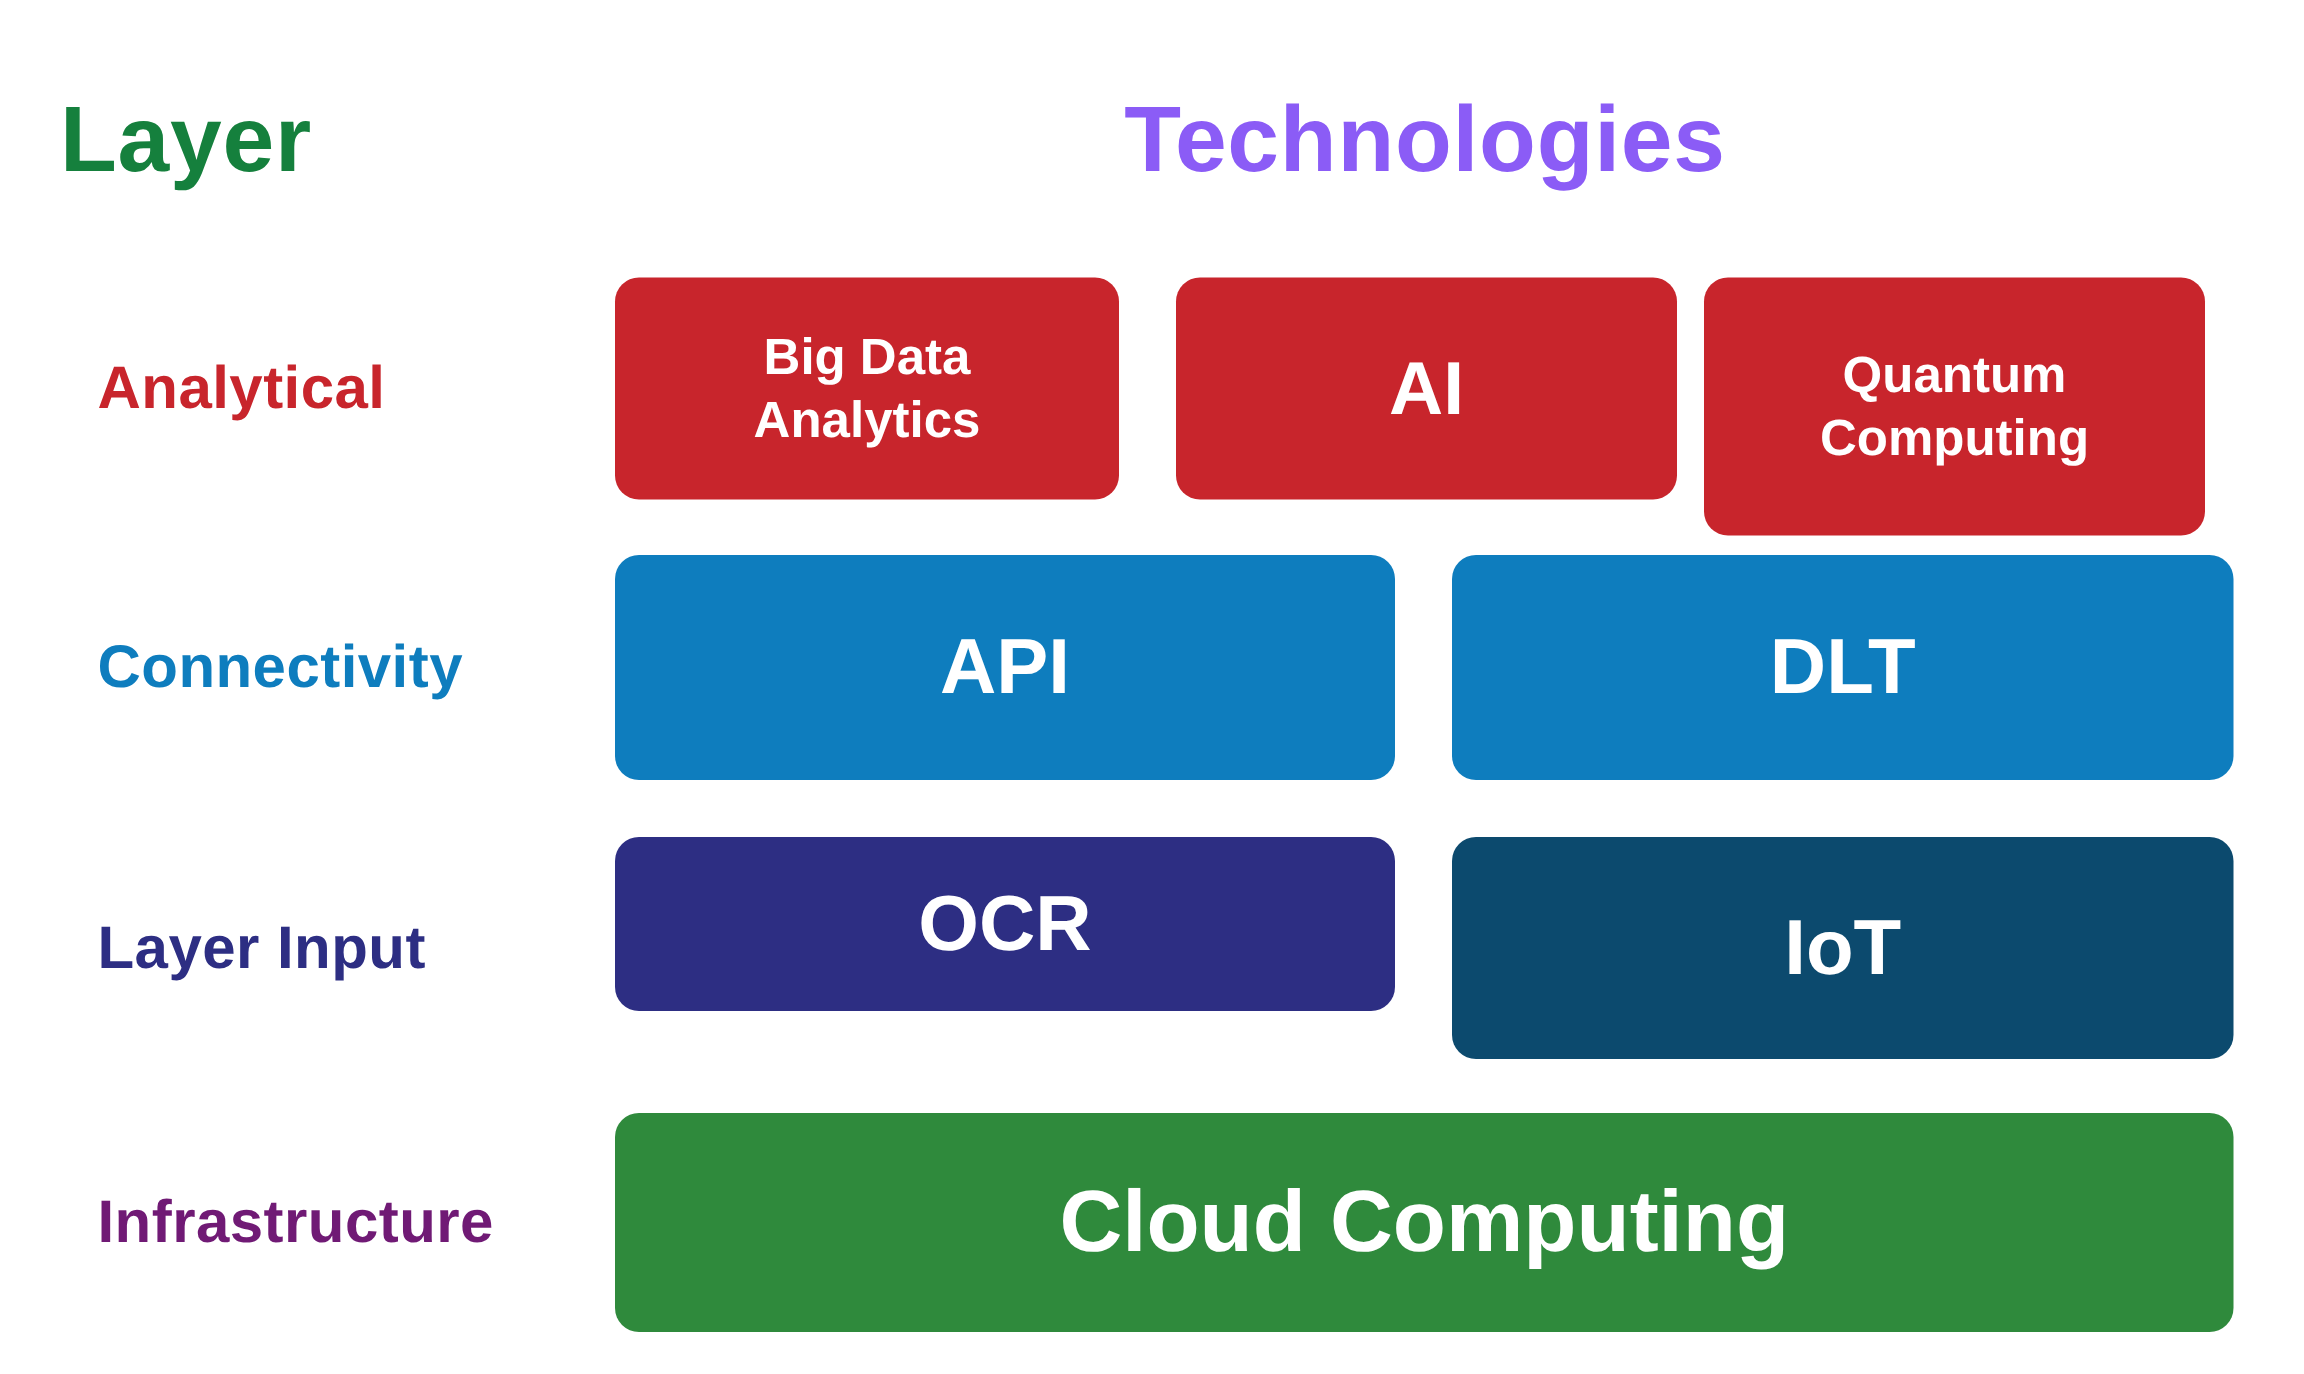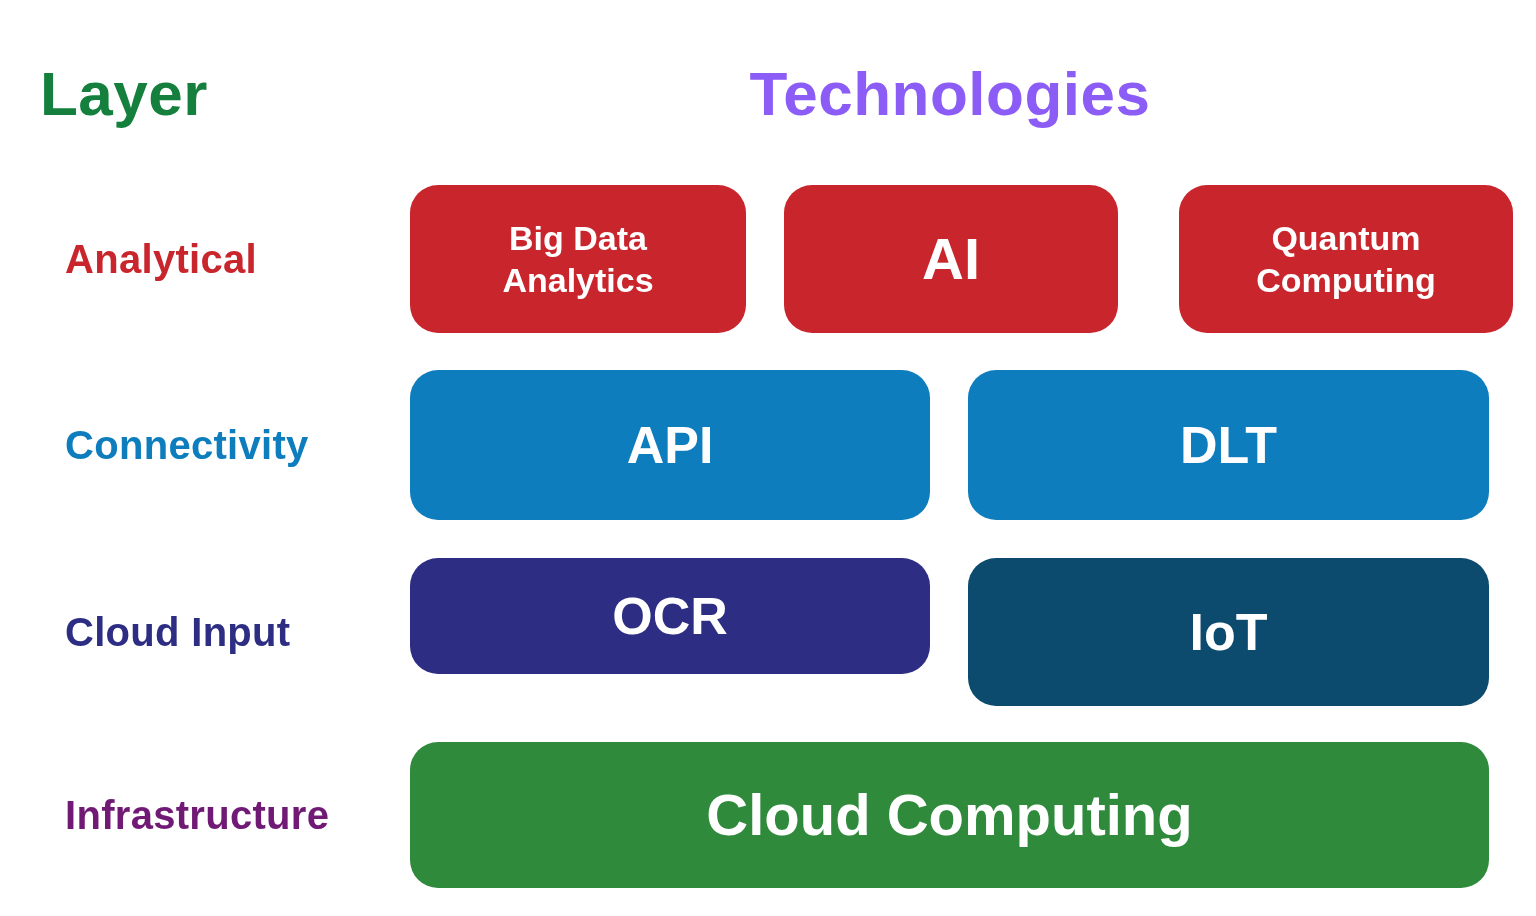--- a/index.html
+++ b/index.html
@@ -27,50 +27,50 @@
     width: 360px;
     display: flex;
     align-items: center;
     font-size: 40px;
     font-weight: bold;
     letter-spacing: 0.3px;
     margin-left: 37px;
   }
   .box {
     position: absolute;
-    border-radius: 28px;
+    border-radius: 16px;
     color: #ffffff;
     font-weight: bold;
     display: flex;
     align-items: center;
     justify-content: center;
     text-align: center;
     line-height: 1.25;
   }
   .box-sm { font-size: 34px; padding: 0 38px; }
-  .box-md { font-size: 58px; }
+  .box-md { font-size: 50px; }
   .box-lg { font-size: 52px; }
   .box-xl { font-size: 58px; }
 </style>
 </head>
 <body>
 
 <div class="canvas">
 
   <div class="heading heading-layer" style="color: #15803d;">Layer</div>
   <div class="heading heading-tech" style="color: #8b5cf6;">Technologies</div>
 
   <div class="row-label" style="top: 185px; height: 148px; color: rgb(200, 37, 44);">Analytical</div>
   <div class="row-label" style="top: 370px; height: 150px; color: rgb(14, 125, 190);">Connectivity</div>
-  <div class="row-label" style="top: 558px; height: 148px; color: rgb(45, 46, 131);">Cloud Input</div>
+  <div class="row-label" style="top: 558px; height: 148px; color: rgb(45, 46, 131);">Layer Input</div>
   <div class="row-label" style="top: 742px; height: 146px; color: #701a75;">Infrastructure</div>
 
   <div class="box box-sm" style="left: 410px; top: 185px; width: 336px; height: 148px; background-color: rgb(200, 37, 44);">Big Data Analytics</div>
   <div class="box box-md" style="left: 784px; top: 185px; width: 334px; height: 148px; background-color: rgb(200, 37, 44);">AI</div>
-  <div class="box box-sm" style="left: 1179px; top: 185px; width: 334px; height: 148px; background-color: rgb(200, 37, 44);">Quantum Computing</div>
+  <div class="box box-sm" style="left: 1136px; top: 185px; width: 334px; height: 172px; background-color: rgb(200, 37, 44);">Quantum Computing</div>
 
   <div class="box box-lg" style="left: 410px; top: 370px; width: 520px; height: 150px; background-color: rgb(14, 125, 190);">API</div>
   <div class="box box-lg" style="left: 968px; top: 370px; width: 521px; height: 150px; background-color: rgb(14, 125, 190);">DLT</div>
 
   <div class="box box-lg" style="left: 410px; top: 558px; width: 520px; height: 116px; background-color: rgb(45, 46, 131);">OCR</div>
   <div class="box box-lg" style="left: 968px; top: 558px; width: 521px; height: 148px; background-color: #0c4a6e;">IoT</div>
 
   <div class="box box-xl" style="left: 410px; top: 742px; width: 1079px; height: 146px; background-color: rgb(47, 138, 60);">Cloud Computing</div>
 
 </div>

